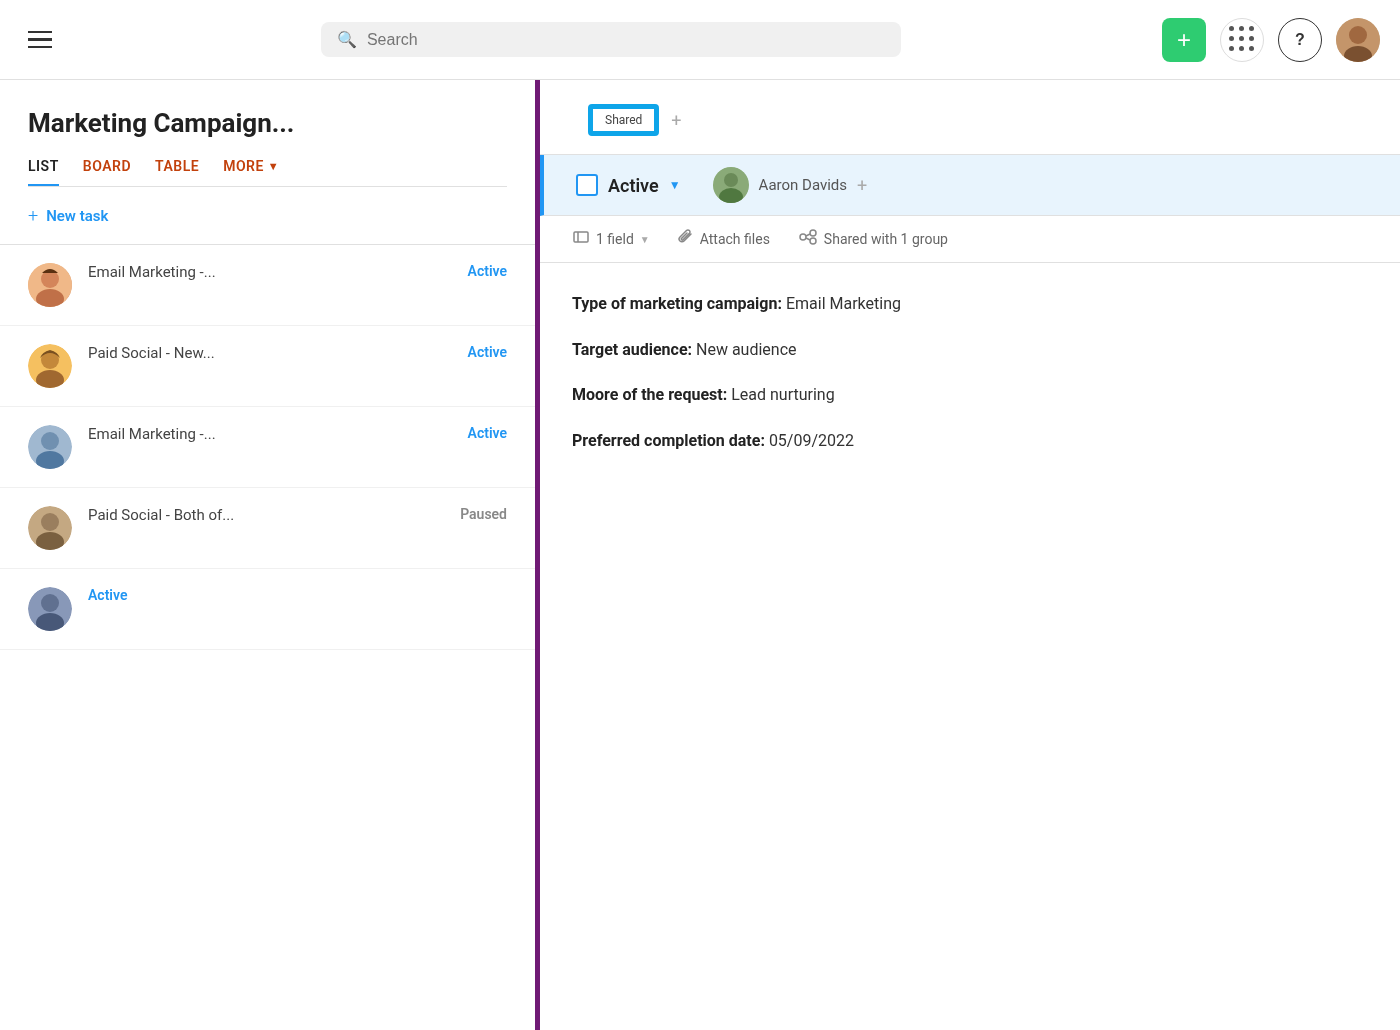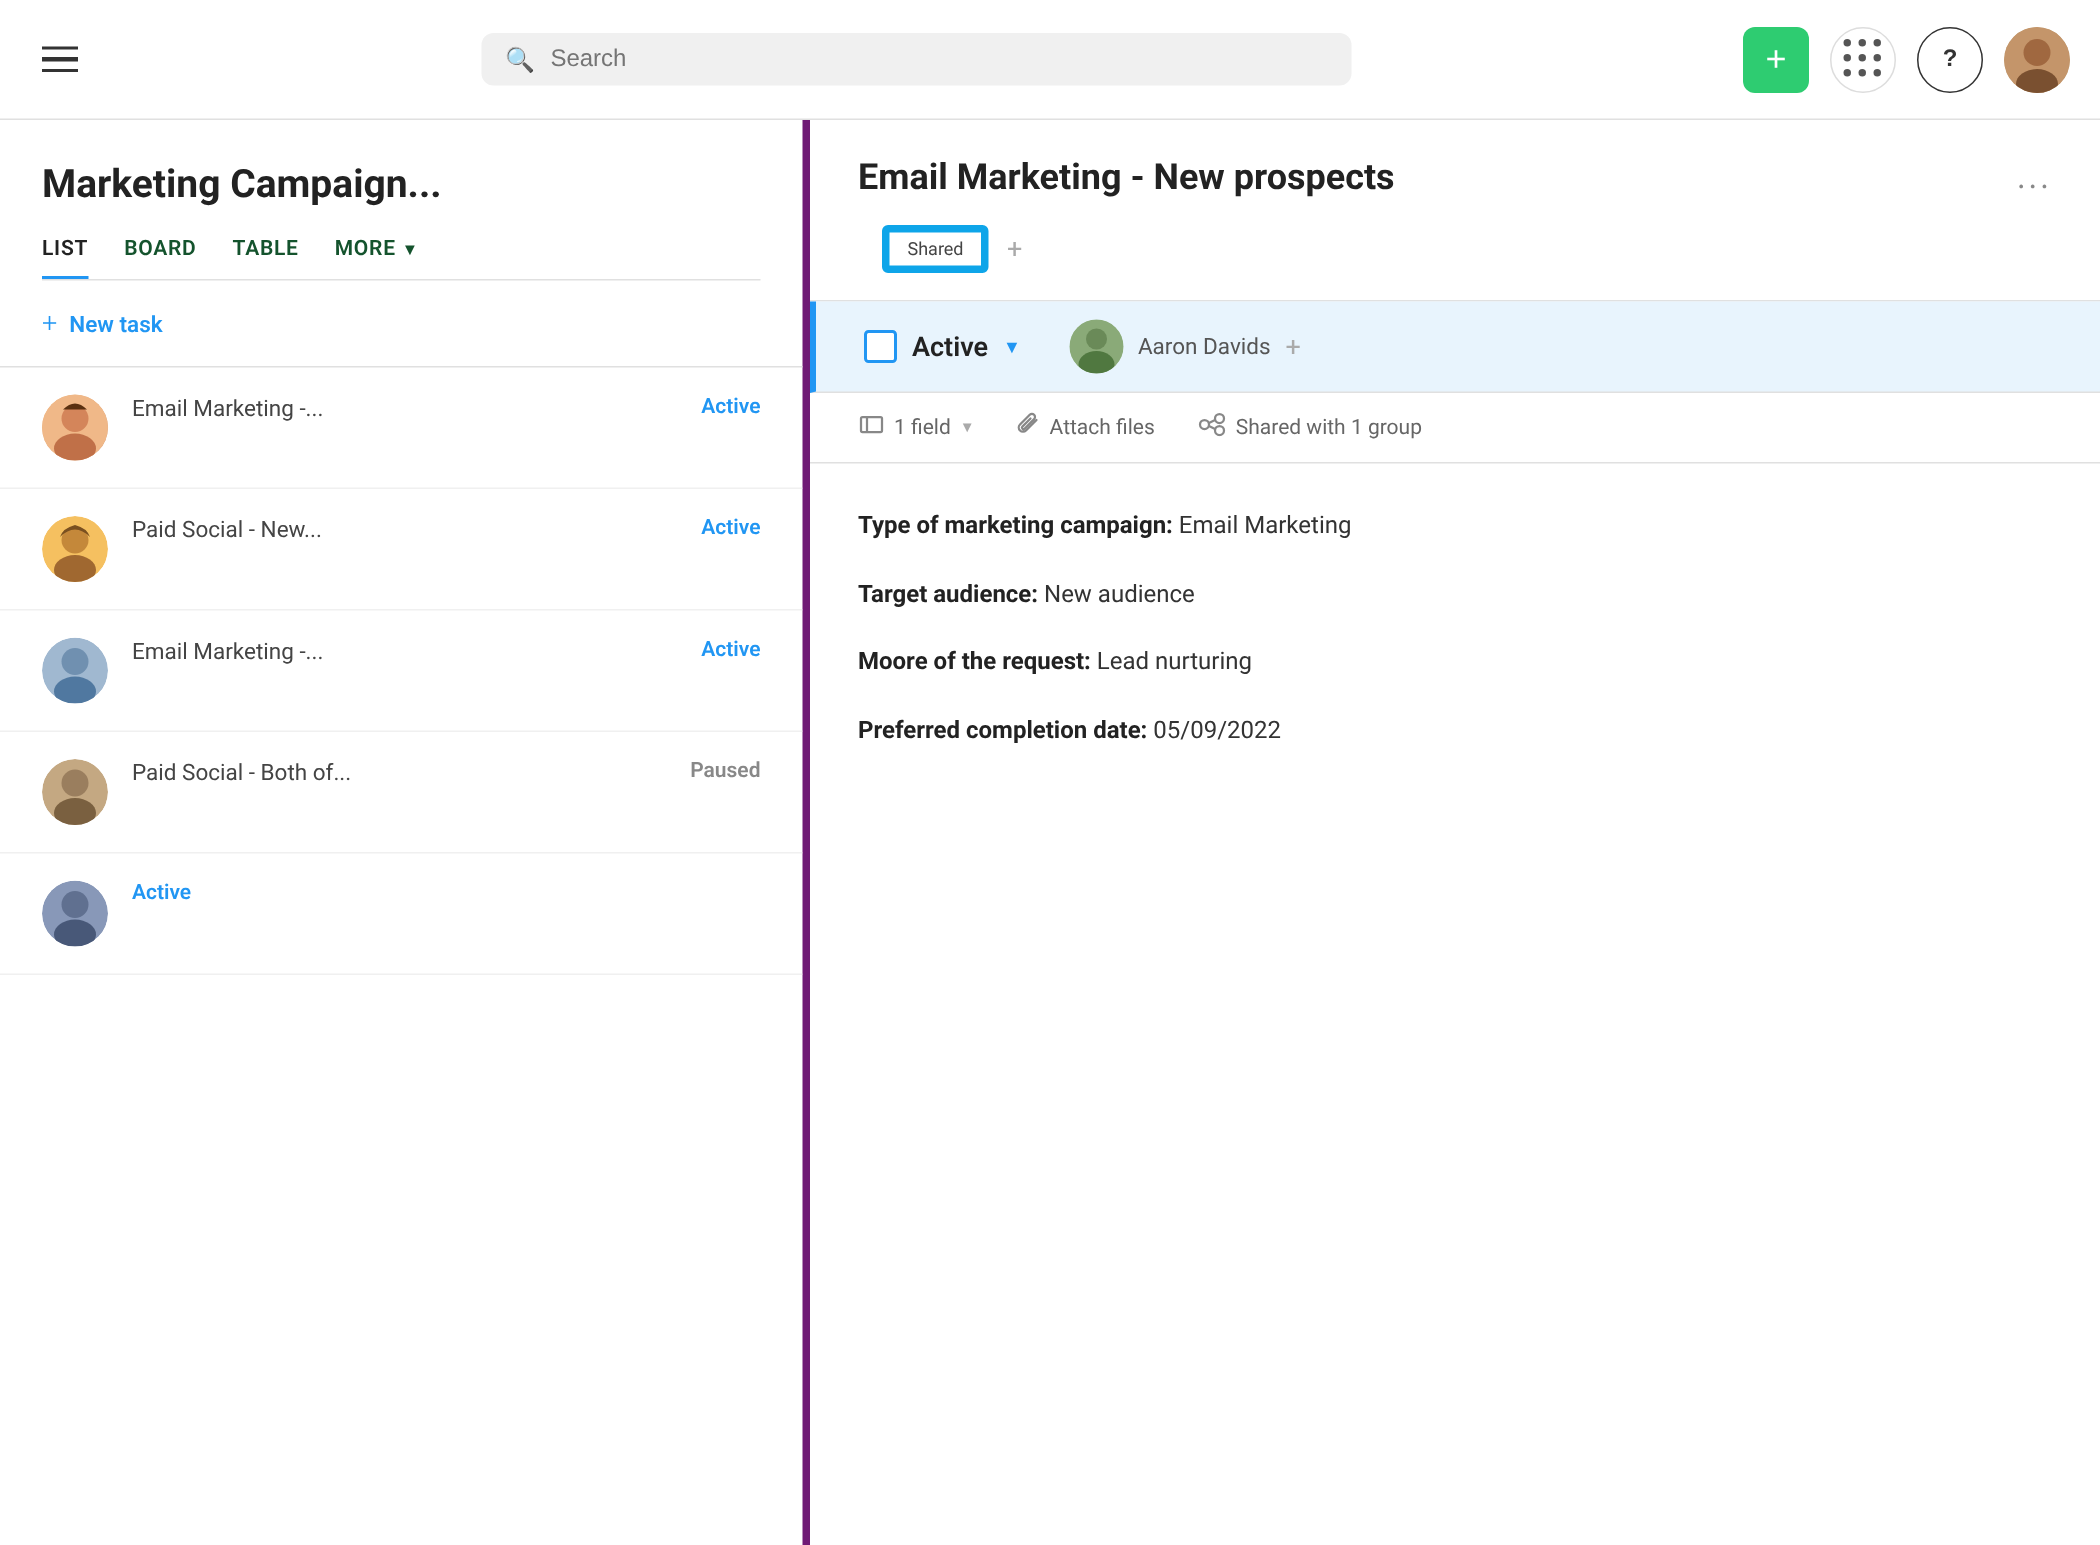--- a/index.html
+++ b/index.html
@@ -109,21 +109,21 @@
       margin-bottom: 20px;
     }
     .view-tabs {
       display: flex;
       gap: 24px;
       align-items: center;
     }
     .tab {
       font-size: 14px;
       font-weight: 600;
-      color: #14532d;
+      color: #c2410c;
       cursor: pointer;
       padding-bottom: 10px;
       border-bottom: 2px solid transparent;
       letter-spacing: 0.5px;
     }
     .tab.active {
       color: #222;
       border-bottom: 2px solid #2196f3;
     }
     .tab-more {
@@ -455,24 +455,20 @@
           </svg>
         </div>
         <span class="status-badge status-active">Active</span>
       </div>
 
     </div>
   </div>
 
   <div class="right-panel">
     <div class="right-panel-header">
-      <div class="detail-title-row">
-        <span class="detail-title">Email Marketing - New prospects</span>
-        <span class="more-btn">...</span>
-      </div>
       <div class="tag-row">
         <span class="tag-shared">Shared</span>
         <span class="tag-plus">+</span>
       </div>
     </div>
 
     <div class="status-row-highlight">
       <div class="status-selector">
         <div class="status-checkbox"></div>
         <span class="status-label">Active</span>

